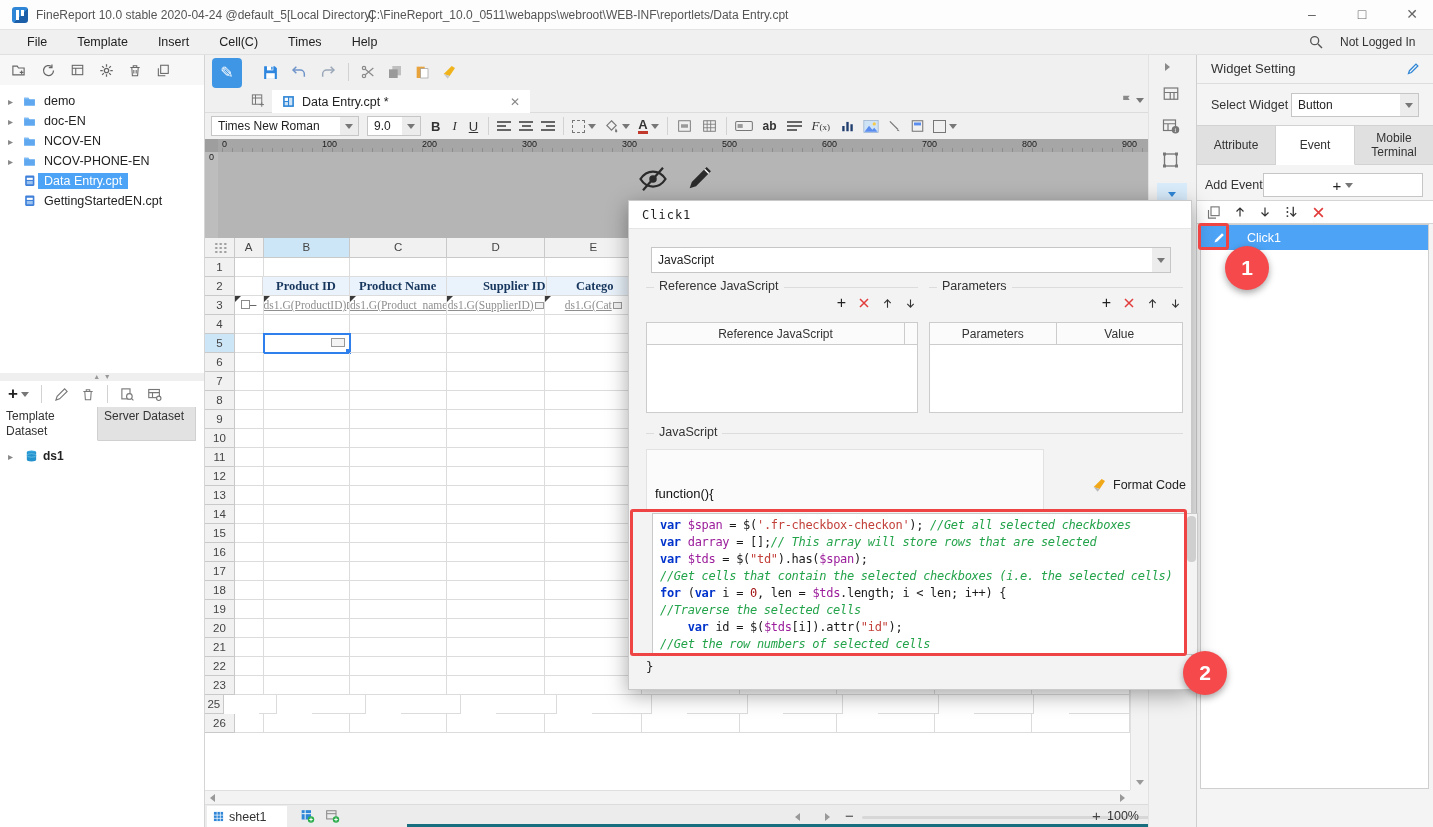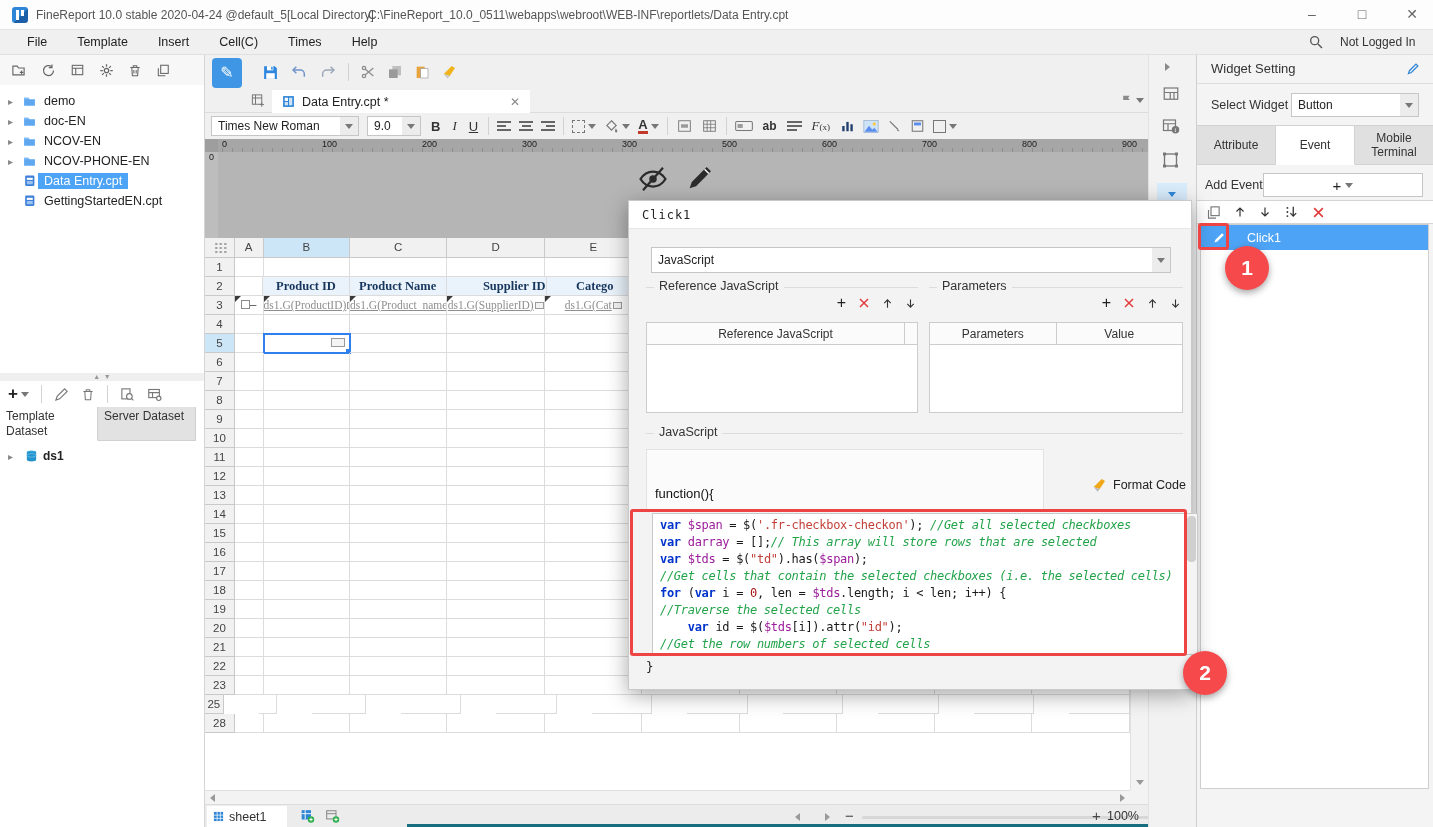--- a/index.html
+++ b/index.html
@@ -889,21 +889,21 @@
         <div class="g-cell" style="width: 105px;"></div>
         <div class="g-cell" style="width: 105px;"></div>
         <div class="g-cell" style="width: 105px;"></div>
         <div class="g-cell" style="width: 105px;"></div>
         <div class="g-cell" style="width: 105px;"></div>
         <div class="g-cell" style="width: 105px;"></div>
         <div class="g-cell" style="width: 105px;"></div>
         <div class="g-cell" style="width: 105px;"></div>
       </div>
       <div class="g-row" style="height: 19px;">
-        <div class="g-cell gh" style="line-height: 18px; width: 32px;">28</div>
+        <div class="g-cell gh" style="line-height: 18px; width: 32px;">26</div>
         <div class="g-cell" style="width: 31px;"></div>
         <div class="g-cell" style="width: 93px;"></div>
         <div class="g-cell" style="width: 105px;"></div>
         <div class="g-cell" style="width: 105px;"></div>
         <div class="g-cell" style="width: 105px;"></div>
         <div class="g-cell" style="width: 105px;"></div>
         <div class="g-cell" style="width: 105px;"></div>
         <div class="g-cell" style="width: 105px;"></div>
         <div class="g-cell" style="width: 105px;"></div>
         <div class="g-cell" style="width: 105px;"></div>

